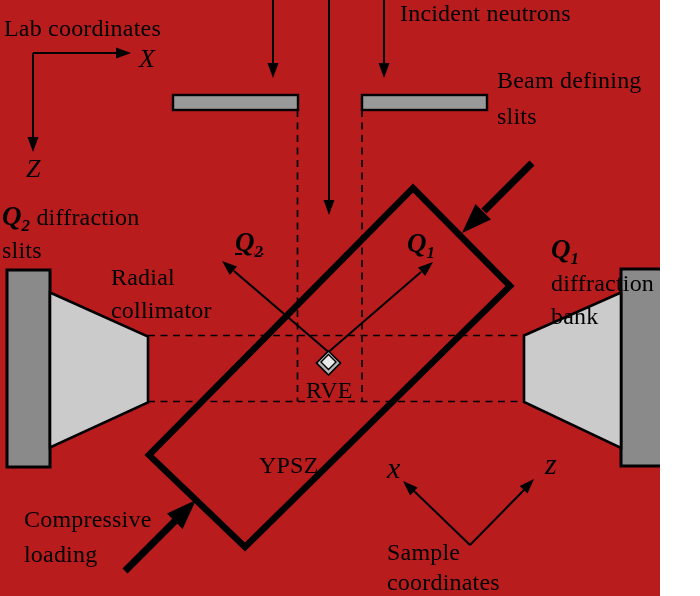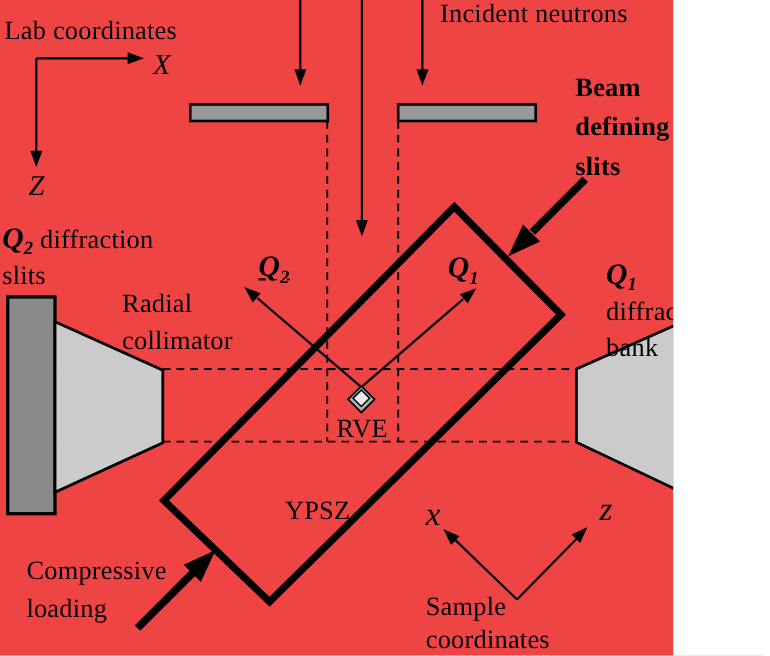--- a/index.html
+++ b/index.html
@@ -1,17 +1,17 @@
 <!DOCTYPE html>
 <html><head>
 <meta charset="utf-8">
 <style>
   html,body{margin:0;padding:0;background:#fff;}
   #stage{
-    position:relative;width:612px;height:596px;background:#ef4444;
+    position:relative;width:660px;height:596px;background:#b91c1c;
     font-family:"Liberation Serif","DejaVu Serif",serif;color:#000;overflow:hidden;
   }
   #diagram-svg{position:absolute;left:0;top:0;width:700px;height:596px;}
   .lbl{
     position:absolute;font-size:24px;line-height:33px;color:#000;
     white-space:pre-line;letter-spacing:0.2px;
   }
   .ital{font-style:italic;}
   .qname{font-size:27px;font-weight:bold;font-style:italic;letter-spacing:0;}
   .qsub{font-size:17px;font-weight:bold;font-style:italic;line-height:0;vertical-align:-6px;}
@@ -71,21 +71,21 @@
     <polygon points="403,481 417.7,487.4 410.1,495.4" fill="#000"></polygon>
     <line x1="470" y1="545" x2="524" y2="490" stroke="#000" stroke-width="2"></line>
     <polygon points="534,479 527.5,493.6 519.7,486" fill="#000"></polygon>
   </svg>
 
   <div class="lbl" style="left:4px;top:12px;">Lab coordinates</div>
   <div class="lbl ital axis-big" style="left:139px;top:42px;">X</div>
   <div class="lbl ital axis-big" style="left:26px;top:152px;">Z</div>
 
   <div class="lbl" style="left:400px;top:-3px;">Incident neutrons</div>
-  <div class="lbl" style="left:523px;top:62px;line-height:36px;font-weight:bold;">Beam defining
+  <div class="lbl" style="left:497px;top:62px;line-height:36px;">Beam defining
 slits</div>
 
   <div class="lbl" style="left:2px;top:200px;"><span class="qname">Q</span><span class="qsub">2</span><span> diffraction
 slits</span></div>
 
   <div class="lbl" style="left:551px;top:233px;"><span class="qname">Q</span><span class="qsub">1</span><span> diffraction
 bank</span></div>
 
   <div class="lbl" style="left:111px;top:261px;">Radial
 collimator</div>

